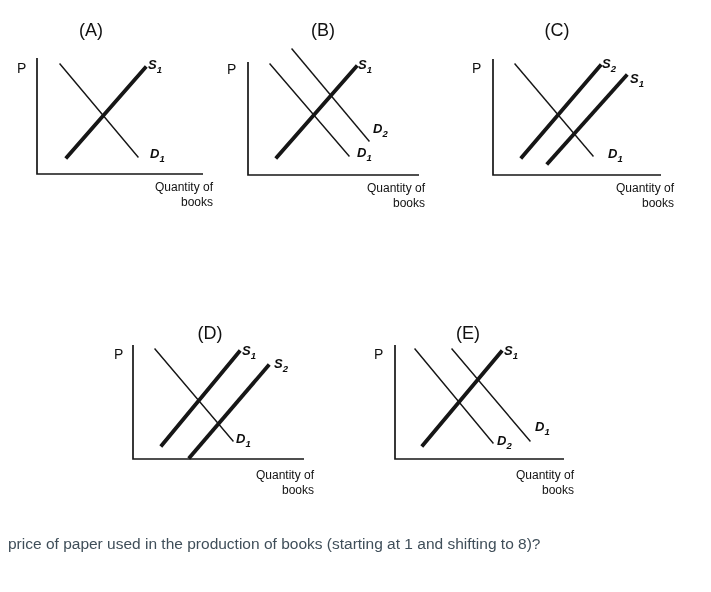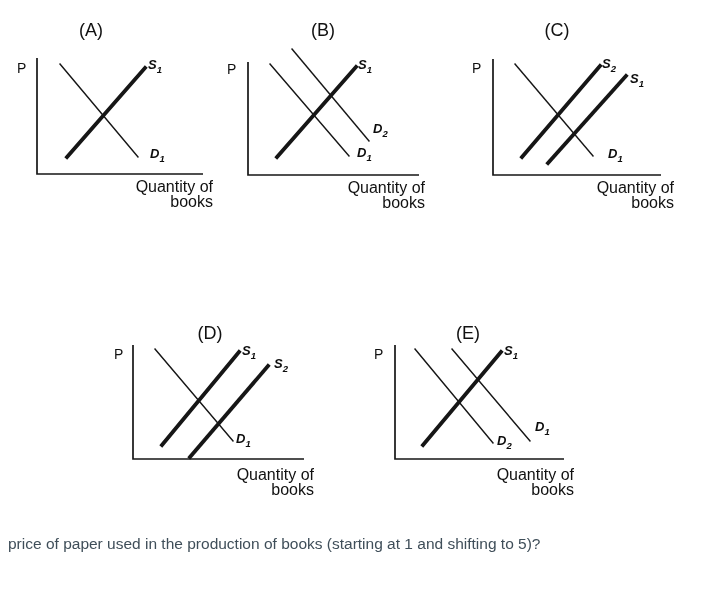--- a/index.html
+++ b/index.html
@@ -11,21 +11,21 @@
   .axis{fill:none;stroke:#161616;stroke-width:1.7px;}
   .curve{stroke:#161616;stroke-linecap:square;}
   .curve.thin{stroke-width:1.4px;}
   .curve.thick{stroke-width:3.8px;}
   .panel-title{
     position:absolute;transform:translateX(-50%);
     font-size:18px;color:#111111;white-space:nowrap;
   }
   .p-label{position:absolute;font-size:14px;color:#111111;}
   .xlabel{
-    position:absolute;text-align:right;font-size:16px;line-height:14.5px;
+    position:absolute;text-align:right;font-size:12px;line-height:14.5px;
     color:#111111;
   }
   .curve-label{
     position:absolute;font-weight:bold;font-style:italic;font-size:13px;
     color:#0d0d0d;white-space:nowrap;
   }
   .curve-label sub{font-size:9.5px;line-height:0;}
   .question{
     position:absolute;left:8px;top:531px;width:700px;
     font-size:15.5px;line-height:25px;color:#3f4e59;
@@ -51,21 +51,21 @@
       <line x1="162" y1="445" x2="239" y2="352" class="curve thick"></line>
       <line x1="190" y1="457" x2="268" y2="366" class="curve thick"></line>
       <line x1="155" y1="349" x2="233" y2="441" class="curve thin"></line>
       <polyline points="395,345 395,459 564,459" class="axis"></polyline>
       <line x1="423" y1="445" x2="501" y2="352" class="curve thick"></line>
       <line x1="415" y1="349" x2="493" y2="443" class="curve thin"></line>
       <line x1="452" y1="349" x2="530" y2="441" class="curve thin"></line>
     </svg>
 
   <div class="question">
-    <div>price of paper used in the production of books (starting at 1 and shifting to 5)?</div>
+    <div>price of paper used in the production of books (starting at 1 and shifting to 8)?</div>
   </div>
 <div class="curve-label" style="left: 148px; top: 57px;"><span>S</span><sub>1</sub></div>
     <div class="curve-label" style="left: 150px; top: 146px;"><span>D</span><sub>1</sub></div>
     <div class="panel-title" style="left: 91px; top: 20px;">(A)</div>
     <div class="p-label" style="left: 17px; top: 60px;">P</div>
     <div class="xlabel" style="left: 73px; top: 180px; width: 140px;">
       <div>Quantity of</div>
       <div>books</div>
     </div>
     <div class="curve-label" style="left: 358px; top: 57px;"><span>S</span><sub>1</sub></div>

